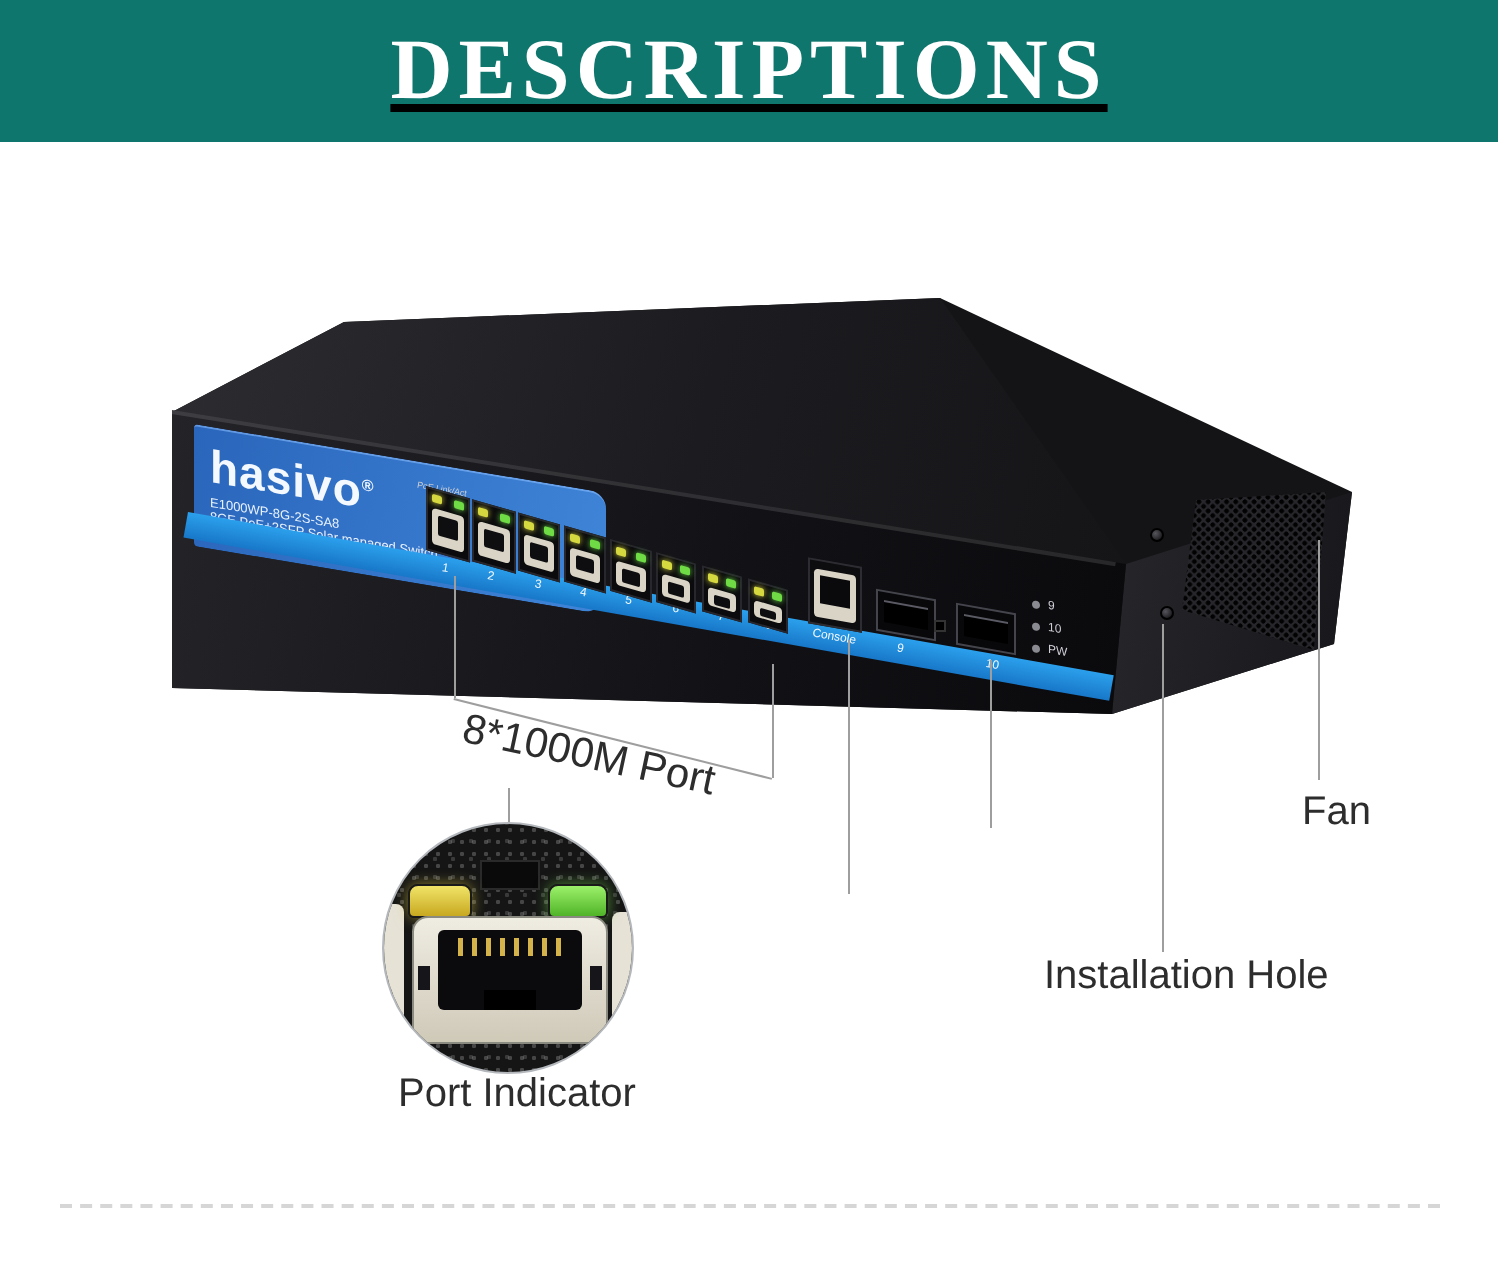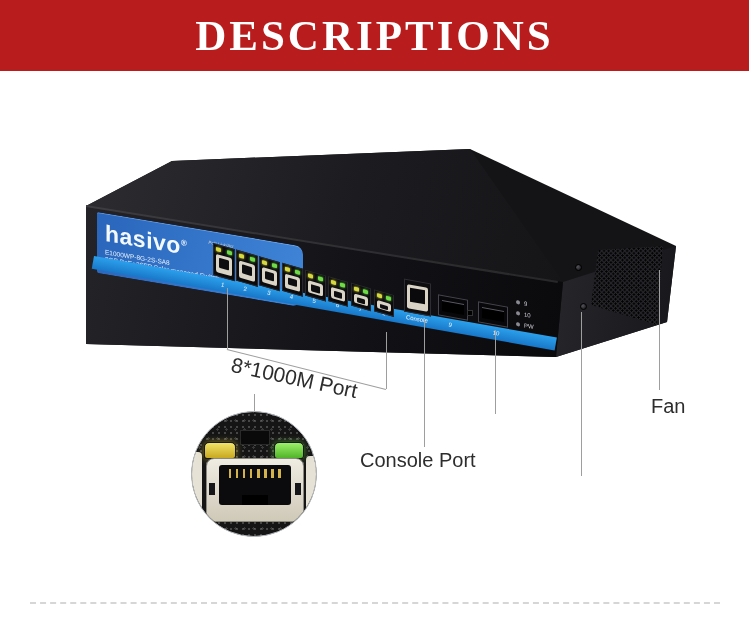--- a/index.html
+++ b/index.html
@@ -1,20 +1,20 @@
 <!DOCTYPE html>
 <html><head>
 <meta charset="utf-8">
 <style>
   html,body{margin:0;padding:0;background:#fff;}
   body{width:749px;height:636px;overflow:hidden;font-family:"Liberation Sans",sans-serif;}
   #stage{position:relative;width:749px;height:636px;background:#ffffff;}
 
   
-  .banner{position:absolute;left:0;top:0;width:749px;height:71px;background:#b91c1c;}
+  .banner{position:absolute;left:0;top:0;width:749px;height:71px;background:#0f766e;text-decoration:underline;}
   .banner h1{margin:0;height:71px;line-height:71px;text-align:center;color:#ffffff;
     font-family:"Liberation Serif","DejaVu Serif",serif;font-size:43px;font-weight:bold;letter-spacing:3px;}
 
   
   .abs{position:absolute;}
   .sil{left:86px;top:149px;width:590px;height:208px;background:#141416;
     clip-path:polygon(0px 57px,86px 12px,384px 0px,590px 97px,581px 173px,470px 208px,0px 195px);}
   .topface{left:86px;top:149px;width:477px;height:133px;
     background:linear-gradient(105deg,#2c2c31,#1c1c20 55%,#151518);
     clip-path:polygon(0px 57px,86px 12px,384px 0px,477px 133px);}
@@ -202,22 +202,23 @@
   <div class="abs lead" style="left:227px;top:288px;height:61px"></div>
   <div class="abs lead-slant" style="left:227px;top:349px;width:164px;transform:rotate(14.1deg)"></div>
   <div class="abs lead" style="left:386px;top:332px;height:57px"></div>
   <div class="abs lead" style="left:254px;top:394px;height:18px"></div>
   <div class="abs lead" style="left:424px;top:320px;height:127px"></div>
   <div class="abs lead" style="left:495px;top:330px;height:84px"></div>
   <div class="abs lead" style="left:581px;top:312px;height:164px"></div>
   <div class="abs lead" style="left:659px;top:270px;height:120px"></div>
 
   <div class="abs lbl" style="left:234px;top:353px;font-size:21px;transform:rotate(12deg);transform-origin:left top">8*1000M Port</div>
-  <div class="abs lbl" style="left:360px;top:449px">Console Port</div>
+  <div class="abs lbl" style="left:522px;top:477px">Installation Hole</div>
   <div class="abs lbl" style="left:651px;top:395px">Fan</div>
+  <div class="abs lbl" style="left:199px;top:536px">Port Indicator</div>
 
   <div class="abs inset">
     <div class="nb" style="left:-10px;top:40px"></div>
     <div class="nb" style="left:114px;top:44px"></div>
     <div class="tab"></div>
     <div class="ledY"></div>
     <div class="ledG"></div>
     <div class="frame">
       <div class="jack">
         <div class="pins"></div>

